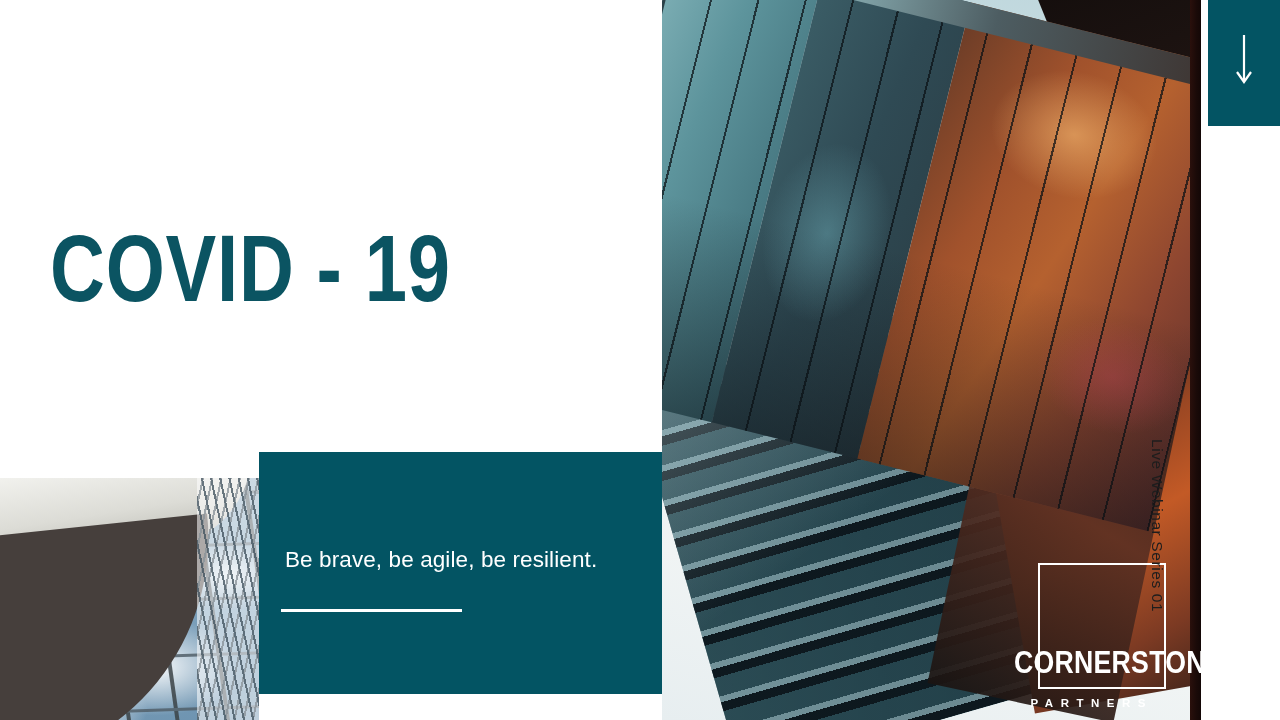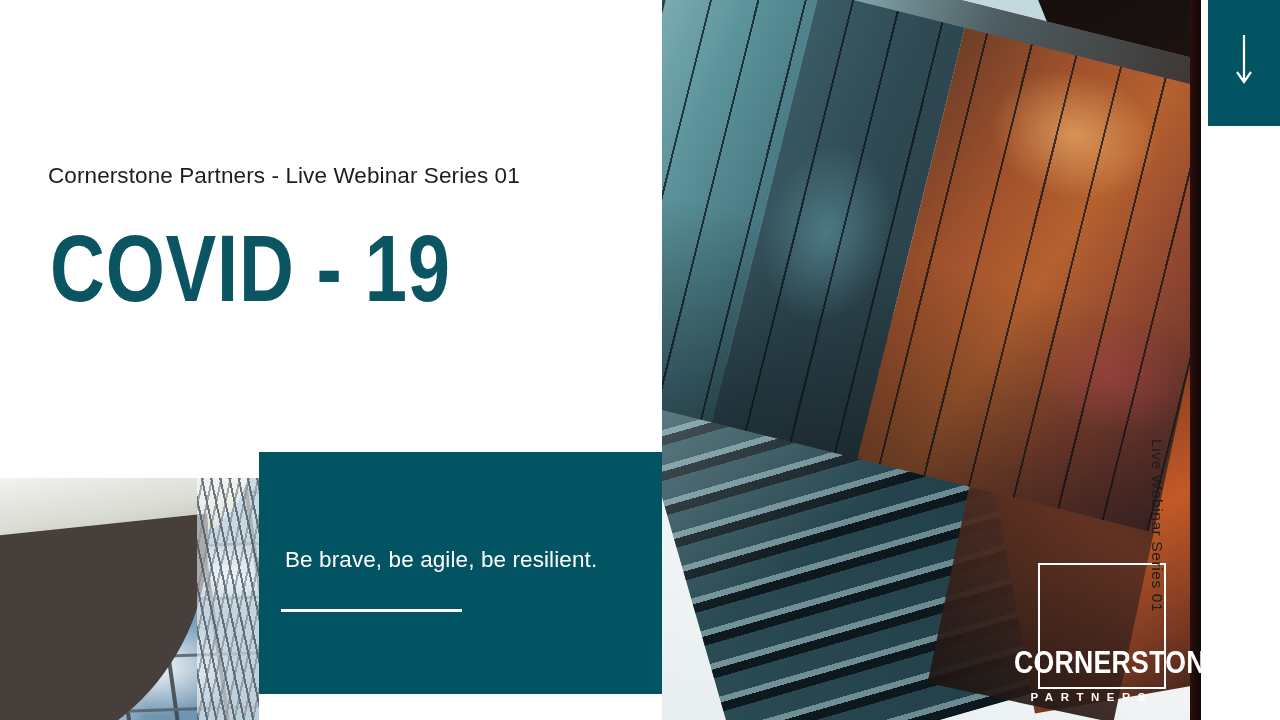--- a/index.html
+++ b/index.html
@@ -106,29 +106,28 @@
       letter-spacing:.6px;}
 
   
   .logo{position:absolute;left:1038px;top:563px;width:128px;height:126px;}
   .logo .frame{position:absolute;inset:0;border:2px solid #ffffff;}
   .logo .wordmark{position:absolute;left:-36px;top:84px;width:172px;text-align:center;}
   .logo .name{display:block;font-family:"Liberation Sans Narrow","Liberation Sans",sans-serif;
       font-size:31px;font-weight:700;color:#ffffff;letter-spacing:.3px;line-height:1;
       transform:scaleX(.86);}
   .logo .sub{display:block;font-size:11.5px;font-weight:700;color:#ffffff;letter-spacing:7.5px;
-      margin-top:14px;text-indent:7.5px;line-height:1;}
+      margin-top:20px;text-indent:7.5px;line-height:1;}
 </style>
 </head>
 <body>
 
 <div class="slide">
 
   <div class="left-pane">
-    <div class="eyebrow">Cornerstone Partners - Live Webinar Series 01</div>
     <div class="maintitle">COVID - 19</div>
   </div>
 
   <div class="atrium">
     <div class="sky"></div>
     <div class="panelgrid">
       <div class="rib" style="left:6px"></div>
       <div class="rib" style="left:52px"></div>
       <div class="rib" style="left:100px"></div>
       <div class="rib" style="left:150px"></div>

